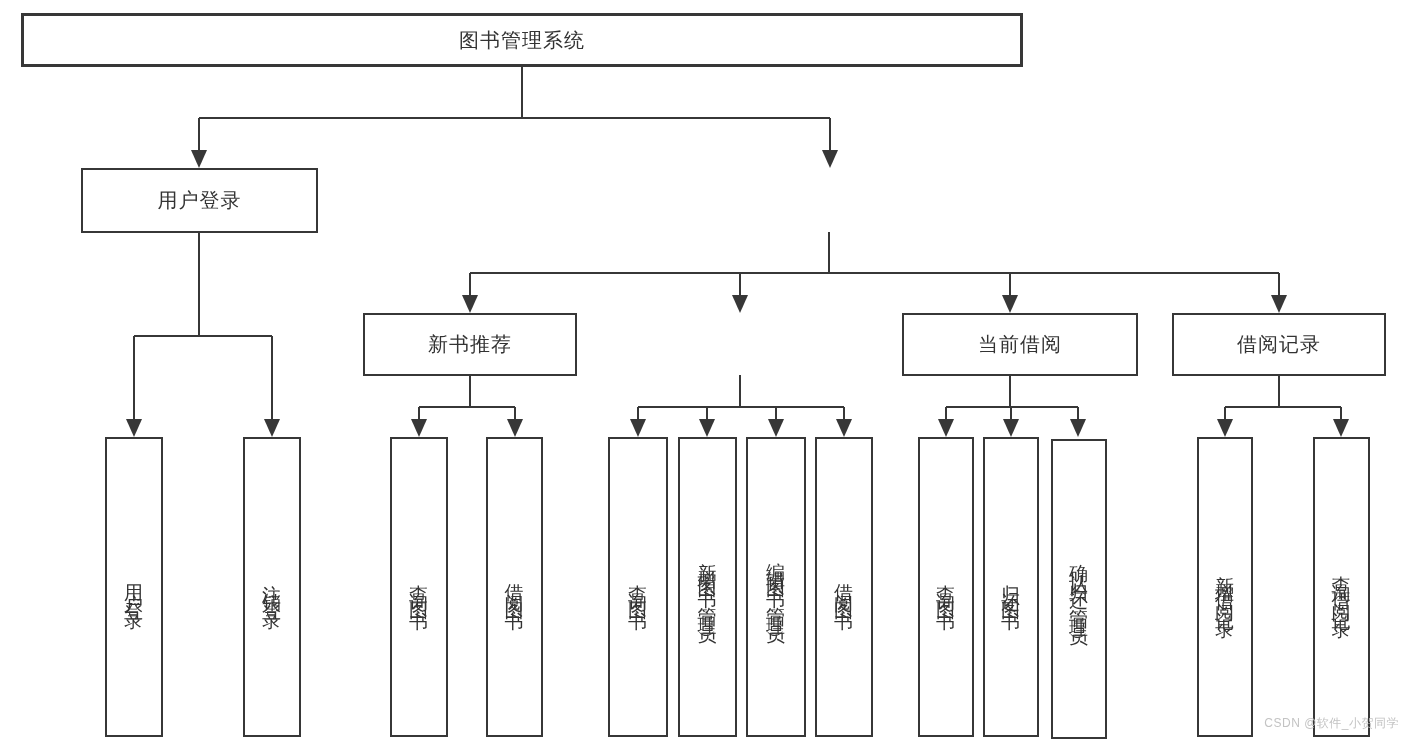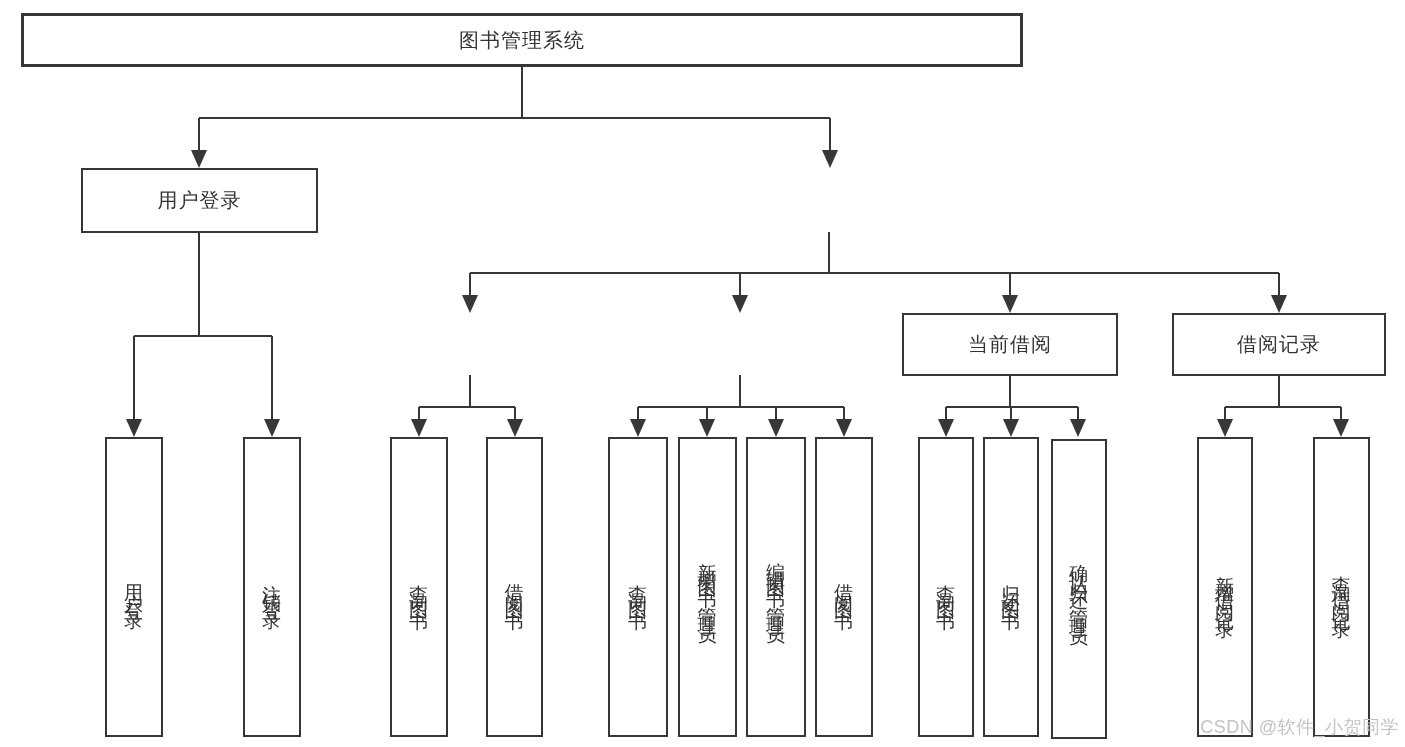--- a/index.html
+++ b/index.html
@@ -12,21 +12,21 @@
     position:absolute;background:#ffffff;border:2px solid #373737;box-sizing:border-box;
     display:flex;align-items:center;justify-content:center;
   }
   .root{border-width:3px;}
   .h span{font-size:20px;letter-spacing:1px;white-space:nowrap;}
   .v span{
     writing-mode:vertical-rl;text-orientation:mixed;
     font-size:19px;letter-spacing:9px;line-height:1;
   }
   .watermark{
-    position:absolute;right:6px;top:715px;font-size:18px;color:#c3c3c3;
+    position:absolute;right:6px;top:715px;font-size:12px;color:#c3c3c3;
     letter-spacing:0.5px;white-space:nowrap;
   }
 </style>
 </head>
 <body>
 
 <div class="canvas">
 
   <svg class="connectors" width="1405" height="747" viewBox="0 0 1405 747">
     <g stroke="#373737" stroke-width="2" fill="none">
@@ -69,21 +69,24 @@
   </svg>
 
   <div class="box h root" style="left:21px;top:13px;width:1002px;height:54px;">
     <span>图书管理系统</span>
   </div>
 
   <div class="box h" style="left:81px;top:168px;width:237px;height:65px;">
     <span>用户登录</span>
   </div>
 
-  <div class="box h" style="left:902px;top:313px;width:216px;height:63px;text-align:right;">
+  <div class="box h" style="left:363px;top:313px;width:214px;height:63px;">
+    <span>新书推荐</span>
+  </div>
+  <div class="box h" style="left:902px;top:313px;width:236px;height:63px;text-align:right;">
     <span>当前借阅</span>
   </div>
   <div class="box h" style="left:1172px;top:313px;width:214px;height:63px;align-items:center;">
     <span>借阅记录</span>
   </div>
 
   <div class="box v" style="left:105px;top:437px;width:58px;height:300px;">
     <span>用户登录</span>
   </div>
   <div class="box v" style="left:243px;top:437px;width:58px;height:300px;">

